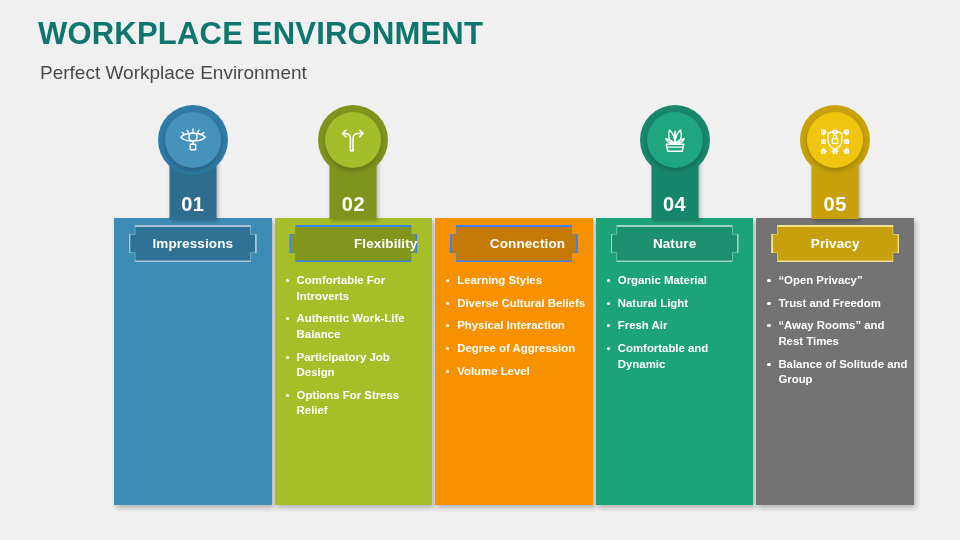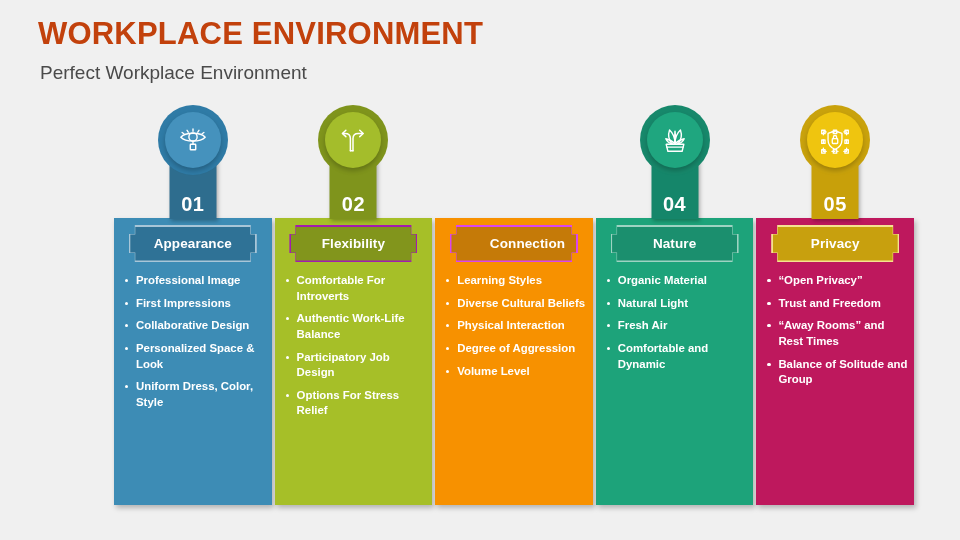--- a/index.html
+++ b/index.html
@@ -15,21 +15,21 @@
     position: relative;
   }
 
   
   #slide-title {
     position: absolute;
     left: 38px;
     top: 16px;
     font-size: 31px;
     font-weight: bold;
-    color: #c2410c;
+    color: #0f766e;
     letter-spacing: 0.2px;
     white-space: nowrap;
   }
   #slide-subtitle {
     position: absolute;
     left: 40px;
     top: 62px;
     font-size: 19px;
     font-weight: normal;
     color: #4a4a4a;
@@ -197,60 +197,53 @@
       <path d="M16 4.2 V6.6 M9.6 5.6 L10.9 7.7 M22.4 5.6 L21.1 7.7
                M4.4 8.0 L6.3 9.3 M27.6 8.0 L25.7 9.3"></path>
       <path d="M16 17.2 V20.6"></path>
       <rect x="13.1" y="20.6" width="5.8" height="5.8" rx="0.6"></rect>
     </svg>
           </div>
         </div>
       </div>
       <div class="badge" style="background: rgb(168, 198, 216);">
         <div class="badge-inner" style="background: rgb(47, 114, 150);"></div>
-        <span class="badge-label">Appearance</span>
-      </div>
-      <ul class="bullets">
-        <li>Professional Image</li>
-        <li>First Impressions</li>
-        <li>Collaborative Design</li>
-        <li>Personalized Space &amp; Look</li>
-        <li>Uniform Dress, Color, Style</li>
-      </ul>
+        <span class="badge-label">Impressions</span>
+      </div>
     </div>
     <div class="column" style="background: rgb(166, 191, 40);">
       <div class="marker">
         <div class="num-tab" style="background: rgb(127, 148, 28);">
           <div class="num-text">02</div>
         </div>
         <div class="circle" style="background: rgb(127, 148, 28);">
           <div class="circle-inner" style="background: rgb(164, 189, 43);">
     <svg viewBox="0 0 32 32" fill="none" stroke="#ffffff" stroke-width="1.6" stroke-linecap="round" stroke-linejoin="round">
       <path d="M16 27.5 V14.5 C16 11 18.4 9 21.6 9 H26.2"></path>
       <path d="M13.2 27.5 V14.5 C13.2 11 10.8 9 7.6 9 H5.4"></path>
       <path d="M23.2 5.6 L26.9 9 L23.2 12.4"></path>
       <path d="M8.4 5.6 L4.7 9 L8.4 12.4"></path>
       <path d="M13.2 27.5 H16"></path>
     </svg>
           </div>
         </div>
       </div>
-      <div class="badge" style="background: #a21caf;">
+      <div class="badge" style="background: #3b82f6; justify-content: flex-end;">
         <div class="badge-inner" style="background: rgb(130, 149, 28);"></div>
         <span class="badge-label">Flexibility</span>
       </div>
       <ul class="bullets">
         <li>Comfortable For Introverts</li>
         <li>Authentic Work-Life Balance</li>
         <li>Participatory Job Design</li>
         <li>Options For Stress Relief</li>
       </ul>
     </div>
     <div class="column" style="background: rgb(247, 145, 0);">
-      <div class="badge" style="background: #d946ef; padding-left: 27px;">
+      <div class="badge" style="background: #3b82f6; padding-left: 27px;">
         <div class="badge-inner" style="background: rgb(197, 122, 8);"></div>
         <span class="badge-label">Connection</span>
       </div>
       <ul class="bullets">
         <li>Learning Styles</li>
         <li>Diverse Cultural Beliefs</li>
         <li>Physical Interaction</li>
         <li>Degree of Aggression</li>
         <li>Volume Level</li>
       </ul>
@@ -278,21 +271,21 @@
         <div class="badge-inner" style="background: rgb(27, 143, 110);"></div>
         <span class="badge-label">Nature</span>
       </div>
       <ul class="bullets">
         <li>Organic Material</li>
         <li>Natural Light</li>
         <li>Fresh Air</li>
         <li>Comfortable and Dynamic</li>
       </ul>
     </div>
-    <div class="column" style="background: #be185d;">
+    <div class="column" style="background: #737373;">
       <div class="marker">
         <div class="num-tab" style="background: rgb(200, 160, 10);">
           <div class="num-text">05</div>
         </div>
         <div class="circle" style="background: rgb(201, 162, 12);">
           <div class="circle-inner" style="background: rgb(239, 197, 15);">
     <svg viewBox="0 0 32 32" fill="none" stroke="#ffffff" stroke-width="1.4" stroke-linecap="round" stroke-linejoin="round">
       <path d="M16 6.2 L23.4 9 V16 C23.4 21 20 24.4 16 26 C12 24.4 8.6 21 8.6 16 V9 Z"></path>
       <rect x="13.1" y="14.6" width="5.8" height="5.1" rx="0.8"></rect>
       <path d="M14.3 14.6 V12.9 a1.7 1.7 0 0 1 3.4 0 V14.6"></path>

